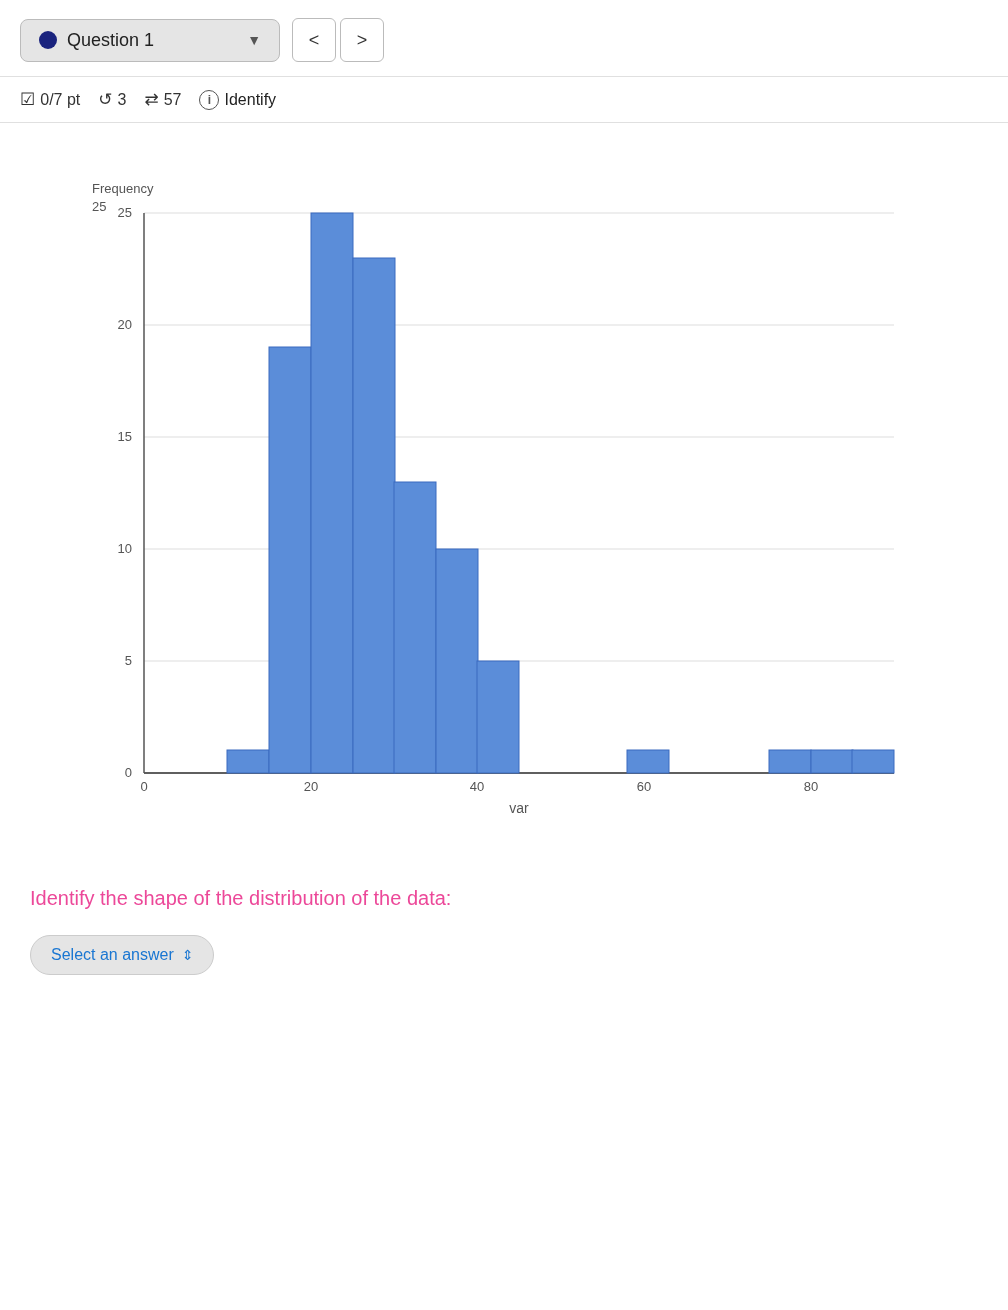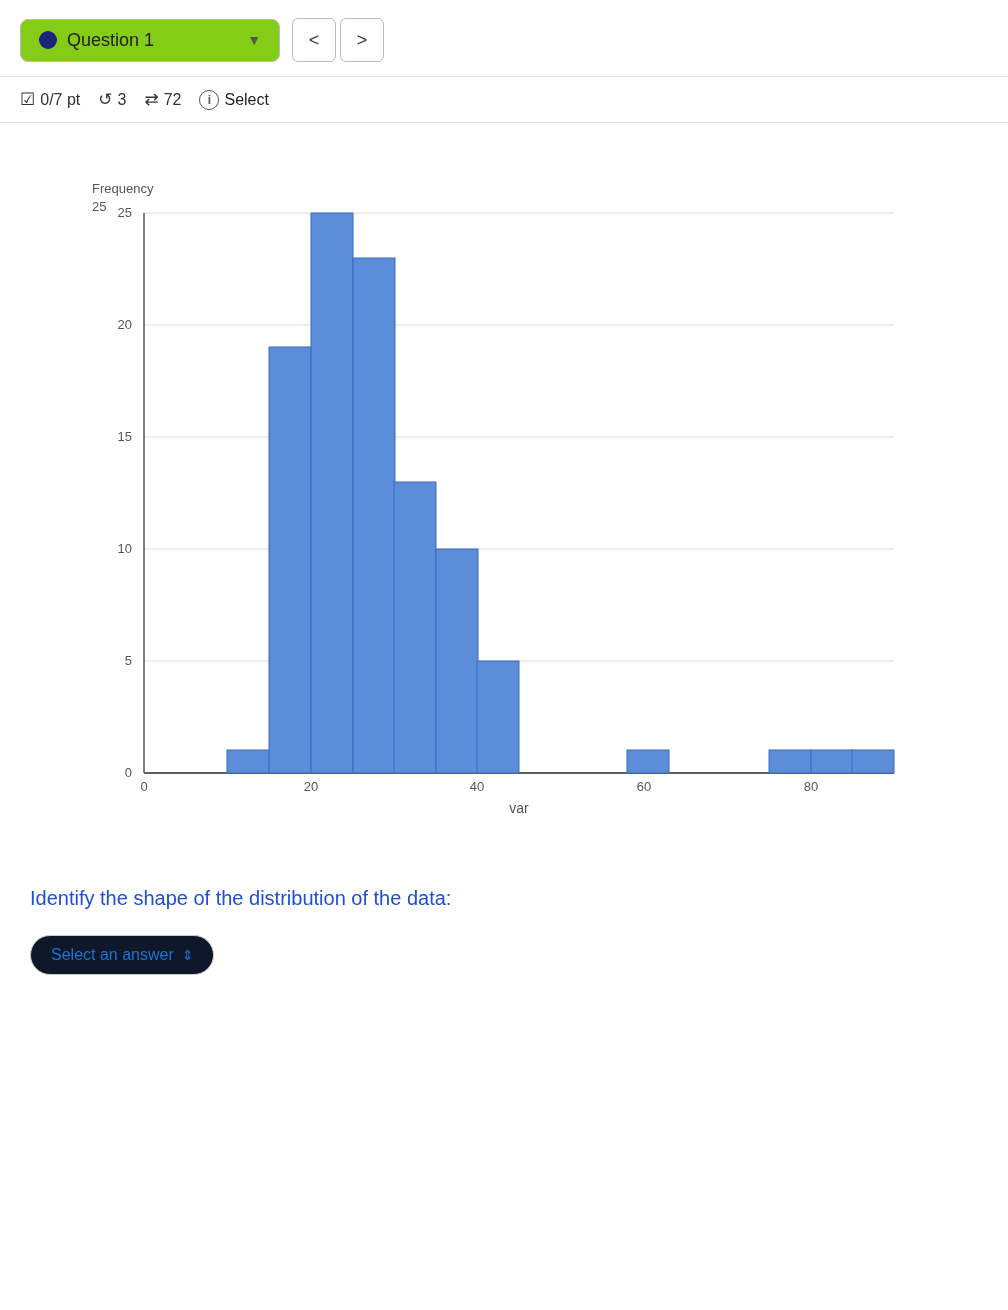--- a/index.html
+++ b/index.html
@@ -20,21 +20,21 @@
     }
 
     .question-dropdown {
       display: flex;
       align-items: center;
       gap: 10px;
       border: 1.5px solid #bbb;
       border-radius: 8px;
       padding: 10px 18px;
       cursor: pointer;
-      background: #84cc16;
+      background: #e5e5e5;
       min-width: 260px;
       font-size: 18px;
       font-weight: 500;
     }
 
     .question-dot {
       width: 18px;
       height: 18px;
       border-radius: 50%;
       background: #1a237e;
@@ -126,29 +126,29 @@
 
     .chart-svg {
       width: 100%;
       height: 100%;
     }
 
     .question-text {
       padding: 20px 30px 10px 30px;
       font-size: 20px;
       line-height: 1.5;
-      color: #1d4ed8;
+      color: #ec4899;
     }
 
     .answer-select-btn {
       margin: 12px 30px;
       display: inline-flex;
       align-items: center;
       gap: 8px;
-      background: #0f172a;
+      background: #e5e5e5;
       border: 1.5px solid #ccc;
       border-radius: 20px;
       padding: 10px 20px;
       font-size: 16px;
       color: #1976d2;
       cursor: pointer;
     }
 
     .updown-icon {
       font-size: 14px;
@@ -178,25 +178,25 @@
   <div class="meta-item">
     <span class="meta-icon">☑</span>
     <span>0/7 pt</span>
   </div>
   <div class="meta-item">
     <span class="meta-icon">↺</span>
     <span>3</span>
   </div>
   <div class="meta-item">
     <span class="meta-icon">⇄</span>
-    <span>72</span>
+    <span>57</span>
   </div>
   <div class="details-link">
     <span class="info-circle">i</span>
-    <span>Select</span>
+    <span>Identify</span>
   </div>
 </div>
 
 
 <div class="chart-area">
   <div class="chart-container">
     <svg class="chart-svg" viewBox="0 0 860 700">
 
       <text x="18" y="40" font-size="13" fill="#555">Frequency</text>
       <text x="18" y="58" font-size="13" fill="#555">25</text>

